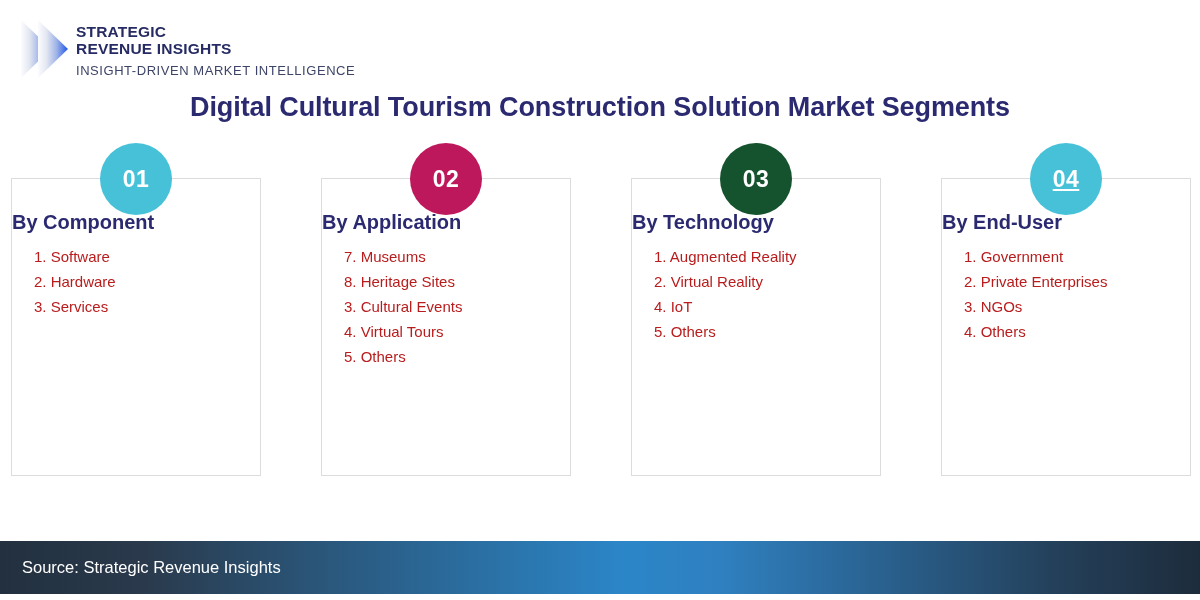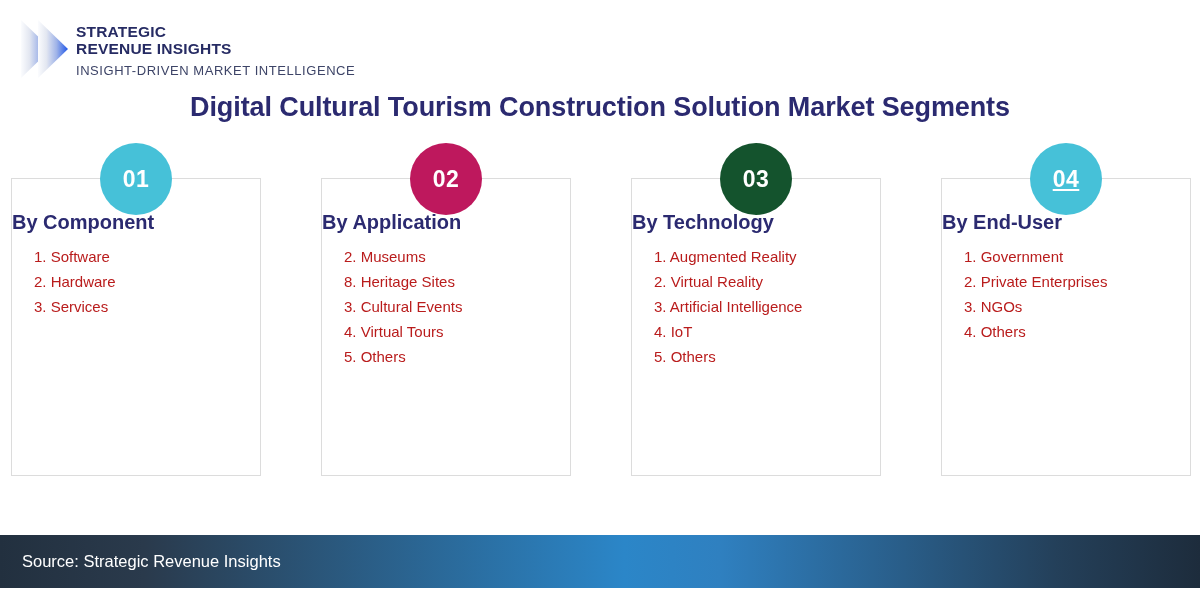--- a/index.html
+++ b/index.html
@@ -113,21 +113,21 @@
     line-height: 25px;
   }
   .card-list li {
     white-space: nowrap;
   }
 
   
   .footer {
     position: absolute;
     left: 0;
-    bottom: 12px;
+    bottom: 6px;
     width: 1200px;
     height: 53px;
     background: linear-gradient(90deg, #22303f 0%, #2a3a4c 12%, #2b86c8 52%, #2f80c0 60%, #24405a 88%, #1d2c3c 100%);
     display: flex;
     align-items: center;
     justify-content: space-between;
     box-sizing: border-box;
     padding: 0 22px;
     color: #ffffff;
     font-size: 16.5px;
@@ -167,35 +167,34 @@
       <li>1. Software</li>
       <li>2. Hardware</li>
       <li>3. Services</li>
     </ul>
   </div>
 
   <div class="card">
     <div class="badge" style="background: #be185d;">02</div>
     <div class="card-title">By Application</div>
     <ul class="card-list">
-      <li>2. Museums</li>
+      <li>7. Museums</li>
       <li>8. Heritage Sites</li>
       <li>3. Cultural Events</li>
       <li>4. Virtual Tours</li>
       <li>5. Others</li>
     </ul>
   </div>
 
   <div class="card">
     <div class="badge" style="background: #14532d;">03</div>
     <div class="card-title">By Technology</div>
     <ul class="card-list">
       <li>1. Augmented Reality</li>
       <li>2. Virtual Reality</li>
-      <li>3. Artificial Intelligence</li>
       <li>4. IoT</li>
       <li>5. Others</li>
     </ul>
   </div>
 
   <div class="card">
     <div class="badge" style="background: rgb(70, 193, 216); text-decoration: underline;">04</div>
     <div class="card-title">By End-User</div>
     <ul class="card-list">
       <li>1. Government</li>

